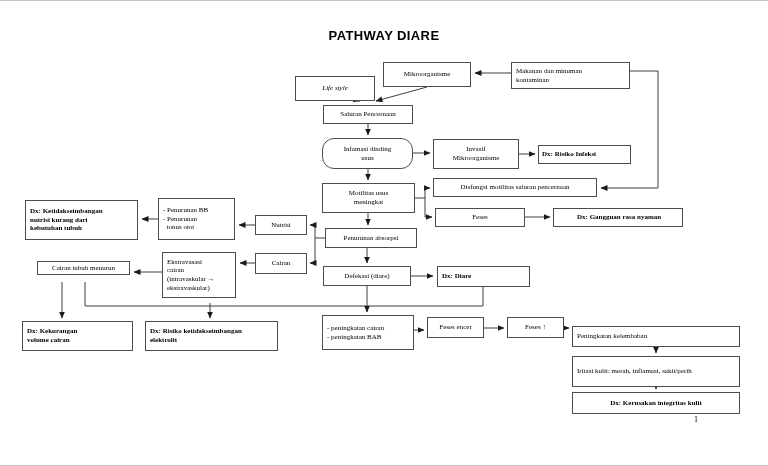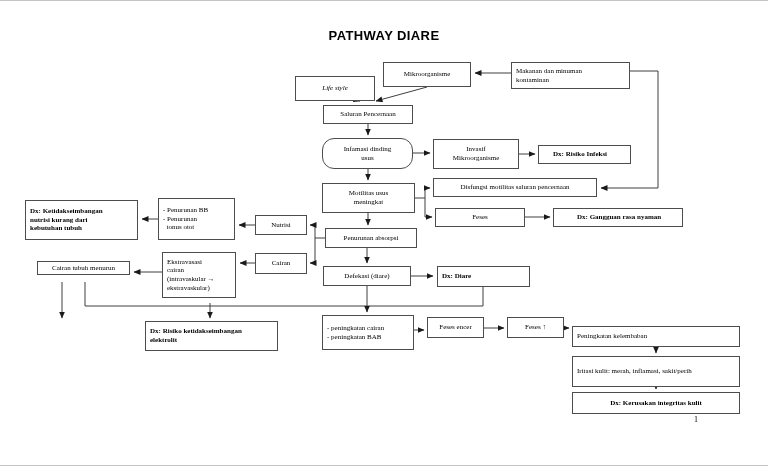--- a/index.html
+++ b/index.html
@@ -95,21 +95,21 @@
   <div class="node center" style="left:322px;top:138px;width:91px;height:31px;border-radius:12px;">
     <span class="lbl">Infamasi dinding
 usus</span>
     </div>
 
   <div class="node center" style="left:433px;top:139px;width:86px;height:30px;">
     <span class="lbl">Invasif
 Mikroorganisme</span>
     </div>
 
-  <div class="node left bold" style="left:538px;top:145px;width:93px;height:19px;padding-left:14px;">
+  <div class="node left bold" style="left:538px;top:145px;width:93px;height:19px;padding-left:3px;">
     <span class="lbl">Dx: Risiko Infeksi</span>
     </div>
 
   <div class="node center" style="left:322px;top:183px;width:93px;height:30px;">
     <span class="lbl">Motilitas usus
 meningkat</span>
     </div>
 
   <div class="node center" style="left:433px;top:178px;width:164px;height:19px;">
     <span class="lbl">Disfungsi motilitas saluran pencernaan</span>
@@ -159,20 +159,24 @@
     </div>
 
   <div class="node center" style="left:323px;top:266px;width:88px;height:20px;">
     <span class="lbl">Defekasi (diare)</span>
     </div>
 
   <div class="node left bold" style="left:437px;top:266px;width:93px;height:21px;padding-left:4px;">
     <span class="lbl">Dx: Diare</span>
     </div>
 
+  <div class="node left bold" style="left:22px;top:321px;width:111px;height:30px;">
+    <span class="lbl">Dx: Kekurangan
+volume cairan</span>
+    </div>
 
   <div class="node left bold" style="left:145px;top:321px;width:133px;height:30px;">
     <span class="lbl">Dx: Risiko ketidakseimbangan
 elektrolit</span>
     </div>
 
   <div class="node left" style="left:322px;top:315px;width:92px;height:35px;">
     <span class="lbl">- peningkatan cairan
 - peningkatan BAB</span>
     </div>

